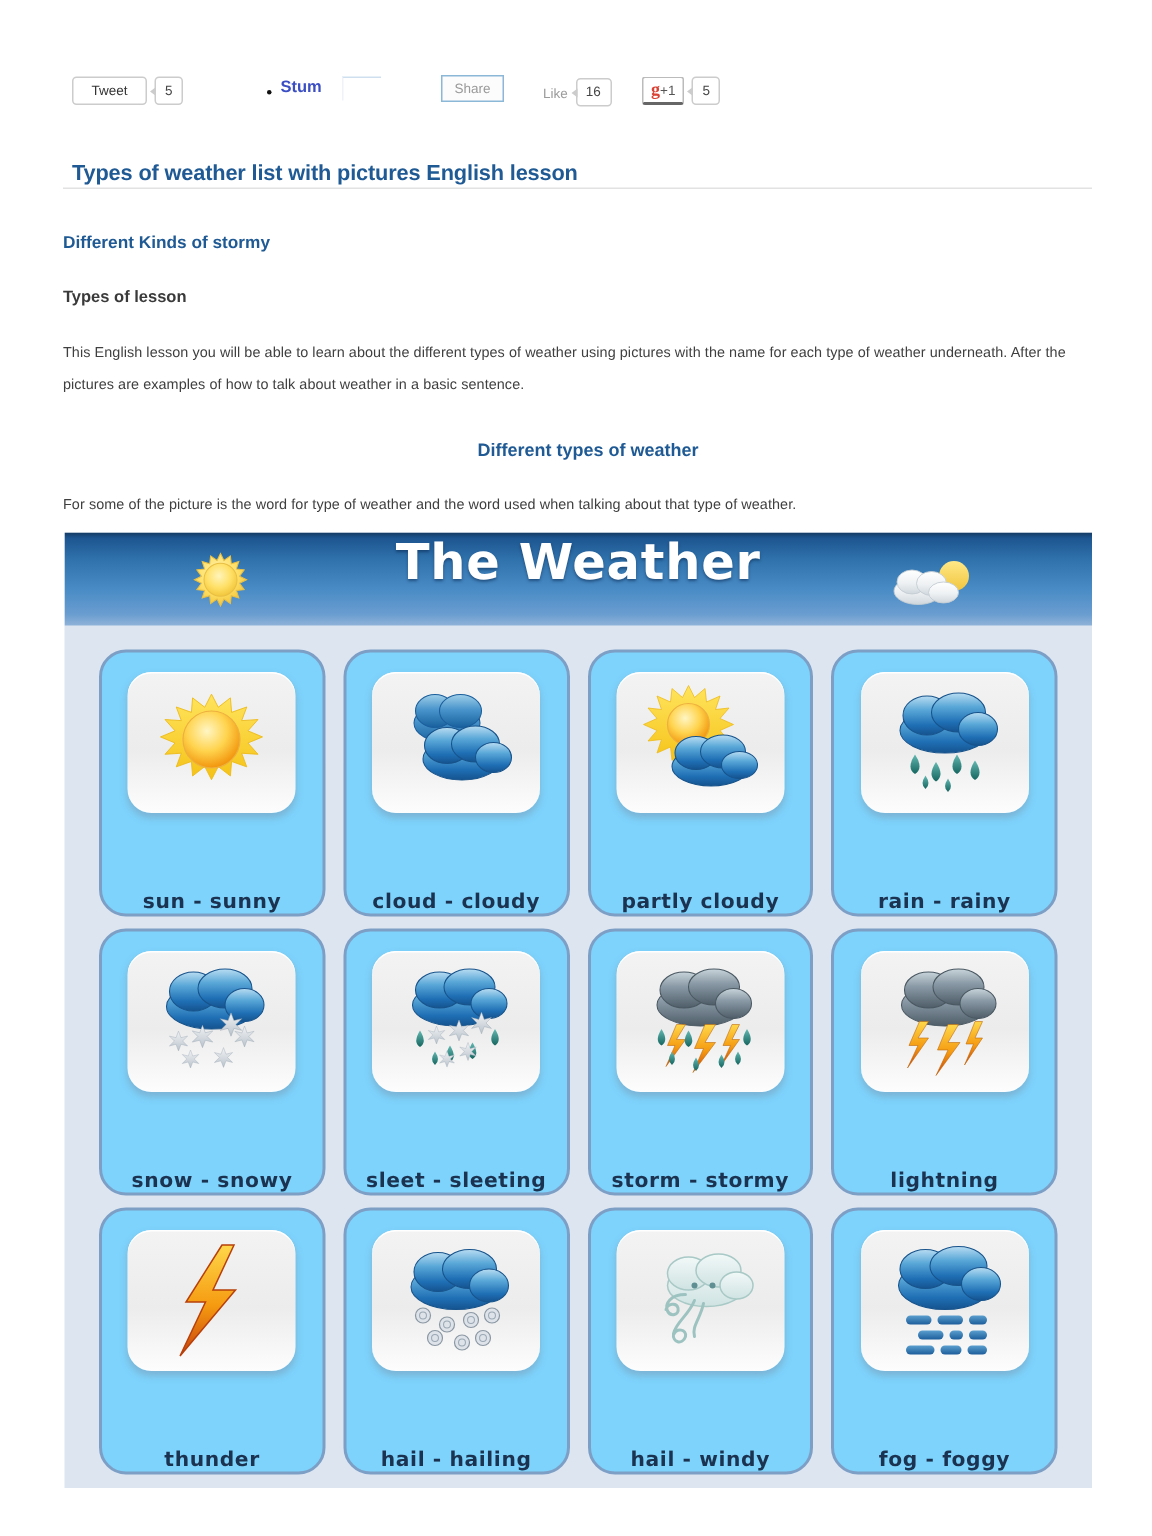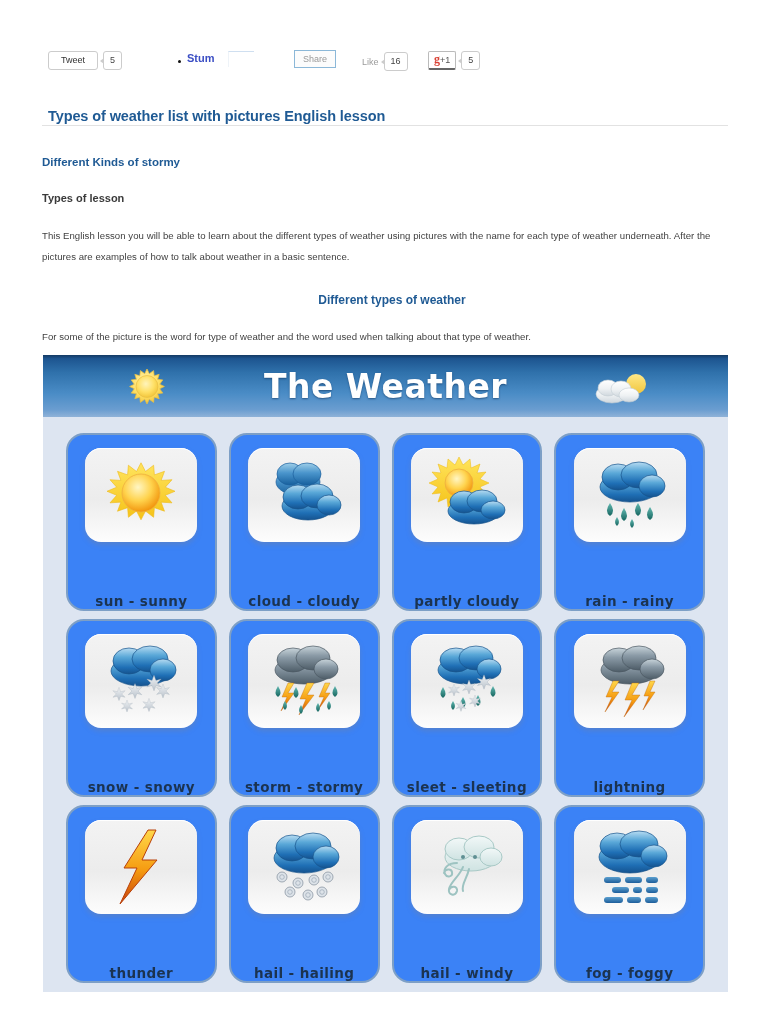--- a/index.html
+++ b/index.html
@@ -166,21 +166,20 @@
     background: #dde5f1;
     overflow: hidden;
   }
   .poster-header {
     position: relative;
     width: 100%; height: 62px;
     background: linear-gradient(to bottom,
       #143a63 0%, #1d5590 6%, #2f71ab 28%,
       #4a8cc6 62%, #6a9dd0 88%, #8fb2d8 100%);
     display: flex;
-    align-items: center;
     justify-content: center;
   }
   .poster-title {
     font-family: "DejaVu Sans", sans-serif;
     font-size: 33px;
     font-weight: bold;
     color: #ffffff;
     letter-spacing: 0.5px;
     text-shadow: 0 1px 2px rgba(10,40,80,.55);
   }
@@ -190,21 +189,21 @@
 
   .grid {
     padding: 12px 20px 14px 20px;
     display: grid;
     grid-template-columns: repeat(4, 1fr);
     grid-template-rows: repeat(3, 186px);
     gap: 0px 6px;
   }
   .card {
     position: relative;
-    background: #3b82f6;
+    background: #7dd3fc;
     border: 2.5px solid #7d9fc6;
     border-radius: 18px;
     margin: 4px 3px;
     display: flex;
     flex-direction: column;
     align-items: center;
     justify-content: flex-start;
     padding-top: 13px;
     gap: 40px;
   }
@@ -480,20 +479,58 @@
               </g>
             </g>
           </svg>
         </div>
         <div class="card-label">snow - snowy</div>
       </div>
 
       <div class="card">
         <div class="tile">
           <svg width="88" height="84" viewBox="0 0 88 84">
+            <g fill="url(#blueCloud)" stroke="#17538b" stroke-width="0.7">
+              <ellipse cx="44" cy="31" rx="29" ry="14"></ellipse>
+              <ellipse cx="33" cy="21" rx="16" ry="12"></ellipse>
+              <ellipse cx="53" cy="19" rx="17" ry="12"></ellipse>
+              <ellipse cx="66" cy="30" rx="12" ry="10"></ellipse>
+            </g>
+            <g fill="url(#dropG)">
+              <path d="M20 48 q5 8 0 11 q-5 -3 0 -11 Z"></path>
+              <path d="M40 58 q5 8 0 11 q-5 -3 0 -11 Z"></path>
+              <path d="M55 56 q5 8 0 11 q-5 -3 0 -11 Z"></path>
+              <path d="M70 47 q5 8 0 11 q-5 -3 0 -11 Z"></path>
+              <path d="M30 62 q4 6 0 9 q-4 -3 0 -9 Z"></path>
+            </g>
+            <g fill="url(#flakeG)" stroke="#9aa7b3" stroke-width="0.5">
+              <g transform="translate(31,51) scale(0.5)">
+                <path d="M0 -12 L3 -4 L11 -6 L5 0 L11 6 L3 4 L0 12 L-3 4 L-11 6 L-5 0 L-11 -6 L-3 -4 Z"></path>
+              </g>
+              <g transform="translate(46,48) scale(0.58)">
+                <path d="M0 -12 L3 -4 L11 -6 L5 0 L11 6 L3 4 L0 12 L-3 4 L-11 6 L-5 0 L-11 -6 L-3 -4 Z"></path>
+              </g>
+              <g transform="translate(61,43) scale(0.6)">
+                <path d="M0 -12 L3 -4 L11 -6 L5 0 L11 6 L3 4 L0 12 L-3 4 L-11 6 L-5 0 L-11 -6 L-3 -4 Z"></path>
+              </g>
+              <g transform="translate(52,62) scale(0.5)">
+                <path d="M0 -12 L3 -4 L11 -6 L5 0 L11 6 L3 4 L0 12 L-3 4 L-11 6 L-5 0 L-11 -6 L-3 -4 Z"></path>
+              </g>
+              <g transform="translate(38,67) scale(0.45)">
+                <path d="M0 -12 L3 -4 L11 -6 L5 0 L11 6 L3 4 L0 12 L-3 4 L-11 6 L-5 0 L-11 -6 L-3 -4 Z"></path>
+              </g>
+            </g>
+          </svg>
+        </div>
+        <div class="card-label">sleet - sleeting</div>
+      </div>
+
+      <div class="card">
+        <div class="tile">
+          <svg width="88" height="84" viewBox="0 0 88 84">
             <g fill="url(#greyCloud)" stroke="#4a5862" stroke-width="0.7">
               <ellipse cx="44" cy="31" rx="29" ry="14"></ellipse>
               <ellipse cx="33" cy="21" rx="16" ry="12"></ellipse>
               <ellipse cx="53" cy="19" rx="17" ry="12"></ellipse>
               <ellipse cx="66" cy="30" rx="12" ry="10"></ellipse>
             </g>
             <g fill="url(#boltG)" stroke="#c06a0c" stroke-width="0.4">
               <path d="M28 44 L22 58 L27 58 L21 72 L34 54 L28 54 L34 44 Z"></path>
               <path d="M47 44 L40 60 L46 60 L39 76 L54 56 L47 56 L54 44 Z"></path>
               <path d="M65 44 L59 58 L64 58 L58 71 L70 54 L65 54 L70 44 Z"></path>
@@ -503,58 +540,20 @@
               <path d="M36 48 q5 8 0 11 q-5 -3 0 -11 Z"></path>
               <path d="M75 47 q5 8 0 11 q-5 -3 0 -11 Z"></path>
               <path d="M25 62 q4 6 0 9 q-4 -3 0 -9 Z"></path>
               <path d="M41 66 q4 6 0 9 q-4 -3 0 -9 Z"></path>
               <path d="M58 64 q4 6 0 9 q-4 -3 0 -9 Z"></path>
               <path d="M69 62 q4 6 0 9 q-4 -3 0 -9 Z"></path>
             </g>
           </svg>
         </div>
         <div class="card-label">storm - stormy</div>
-      </div>
-
-      <div class="card">
-        <div class="tile">
-          <svg width="88" height="84" viewBox="0 0 88 84">
-            <g fill="url(#blueCloud)" stroke="#17538b" stroke-width="0.7">
-              <ellipse cx="44" cy="31" rx="29" ry="14"></ellipse>
-              <ellipse cx="33" cy="21" rx="16" ry="12"></ellipse>
-              <ellipse cx="53" cy="19" rx="17" ry="12"></ellipse>
-              <ellipse cx="66" cy="30" rx="12" ry="10"></ellipse>
-            </g>
-            <g fill="url(#dropG)">
-              <path d="M20 48 q5 8 0 11 q-5 -3 0 -11 Z"></path>
-              <path d="M40 58 q5 8 0 11 q-5 -3 0 -11 Z"></path>
-              <path d="M55 56 q5 8 0 11 q-5 -3 0 -11 Z"></path>
-              <path d="M70 47 q5 8 0 11 q-5 -3 0 -11 Z"></path>
-              <path d="M30 62 q4 6 0 9 q-4 -3 0 -9 Z"></path>
-            </g>
-            <g fill="url(#flakeG)" stroke="#9aa7b3" stroke-width="0.5">
-              <g transform="translate(31,51) scale(0.5)">
-                <path d="M0 -12 L3 -4 L11 -6 L5 0 L11 6 L3 4 L0 12 L-3 4 L-11 6 L-5 0 L-11 -6 L-3 -4 Z"></path>
-              </g>
-              <g transform="translate(46,48) scale(0.58)">
-                <path d="M0 -12 L3 -4 L11 -6 L5 0 L11 6 L3 4 L0 12 L-3 4 L-11 6 L-5 0 L-11 -6 L-3 -4 Z"></path>
-              </g>
-              <g transform="translate(61,43) scale(0.6)">
-                <path d="M0 -12 L3 -4 L11 -6 L5 0 L11 6 L3 4 L0 12 L-3 4 L-11 6 L-5 0 L-11 -6 L-3 -4 Z"></path>
-              </g>
-              <g transform="translate(52,62) scale(0.5)">
-                <path d="M0 -12 L3 -4 L11 -6 L5 0 L11 6 L3 4 L0 12 L-3 4 L-11 6 L-5 0 L-11 -6 L-3 -4 Z"></path>
-              </g>
-              <g transform="translate(38,67) scale(0.45)">
-                <path d="M0 -12 L3 -4 L11 -6 L5 0 L11 6 L3 4 L0 12 L-3 4 L-11 6 L-5 0 L-11 -6 L-3 -4 Z"></path>
-              </g>
-            </g>
-          </svg>
-        </div>
-        <div class="card-label">sleet - sleeting</div>
       </div>
 
       <div class="card">
         <div class="tile">
           <svg width="88" height="84" viewBox="0 0 88 84">
             <g fill="url(#greyCloud)" stroke="#4a5862" stroke-width="0.7">
               <ellipse cx="44" cy="31" rx="29" ry="14"></ellipse>
               <ellipse cx="33" cy="21" rx="16" ry="12"></ellipse>
               <ellipse cx="53" cy="19" rx="17" ry="12"></ellipse>
               <ellipse cx="66" cy="30" rx="12" ry="10"></ellipse>

